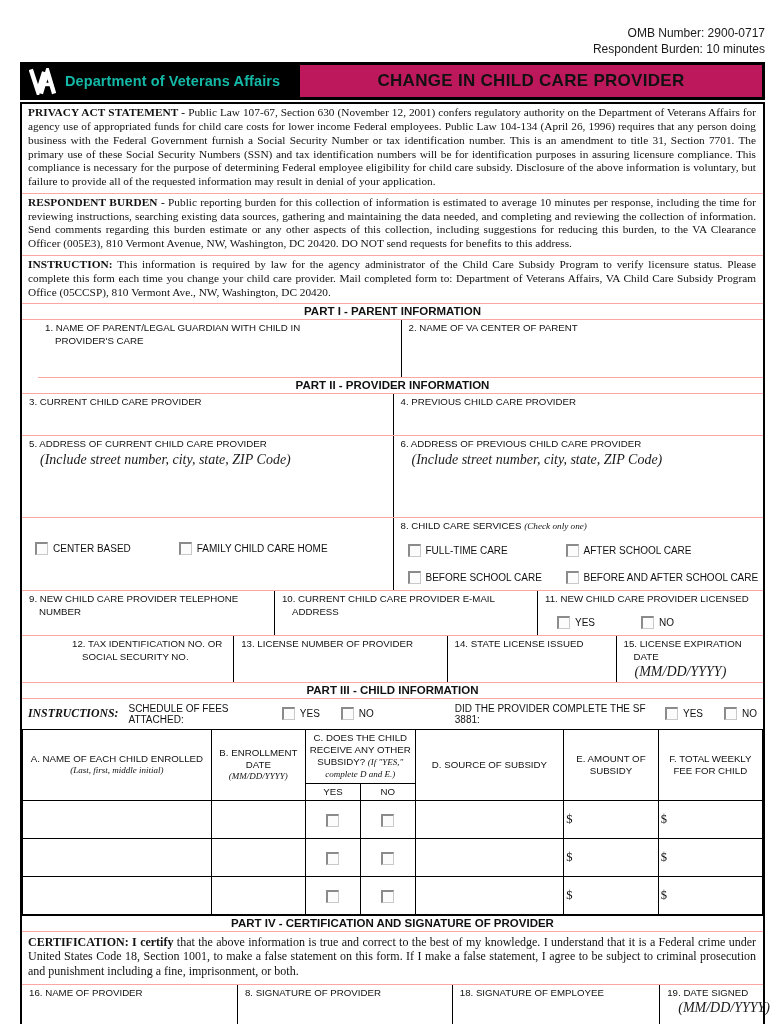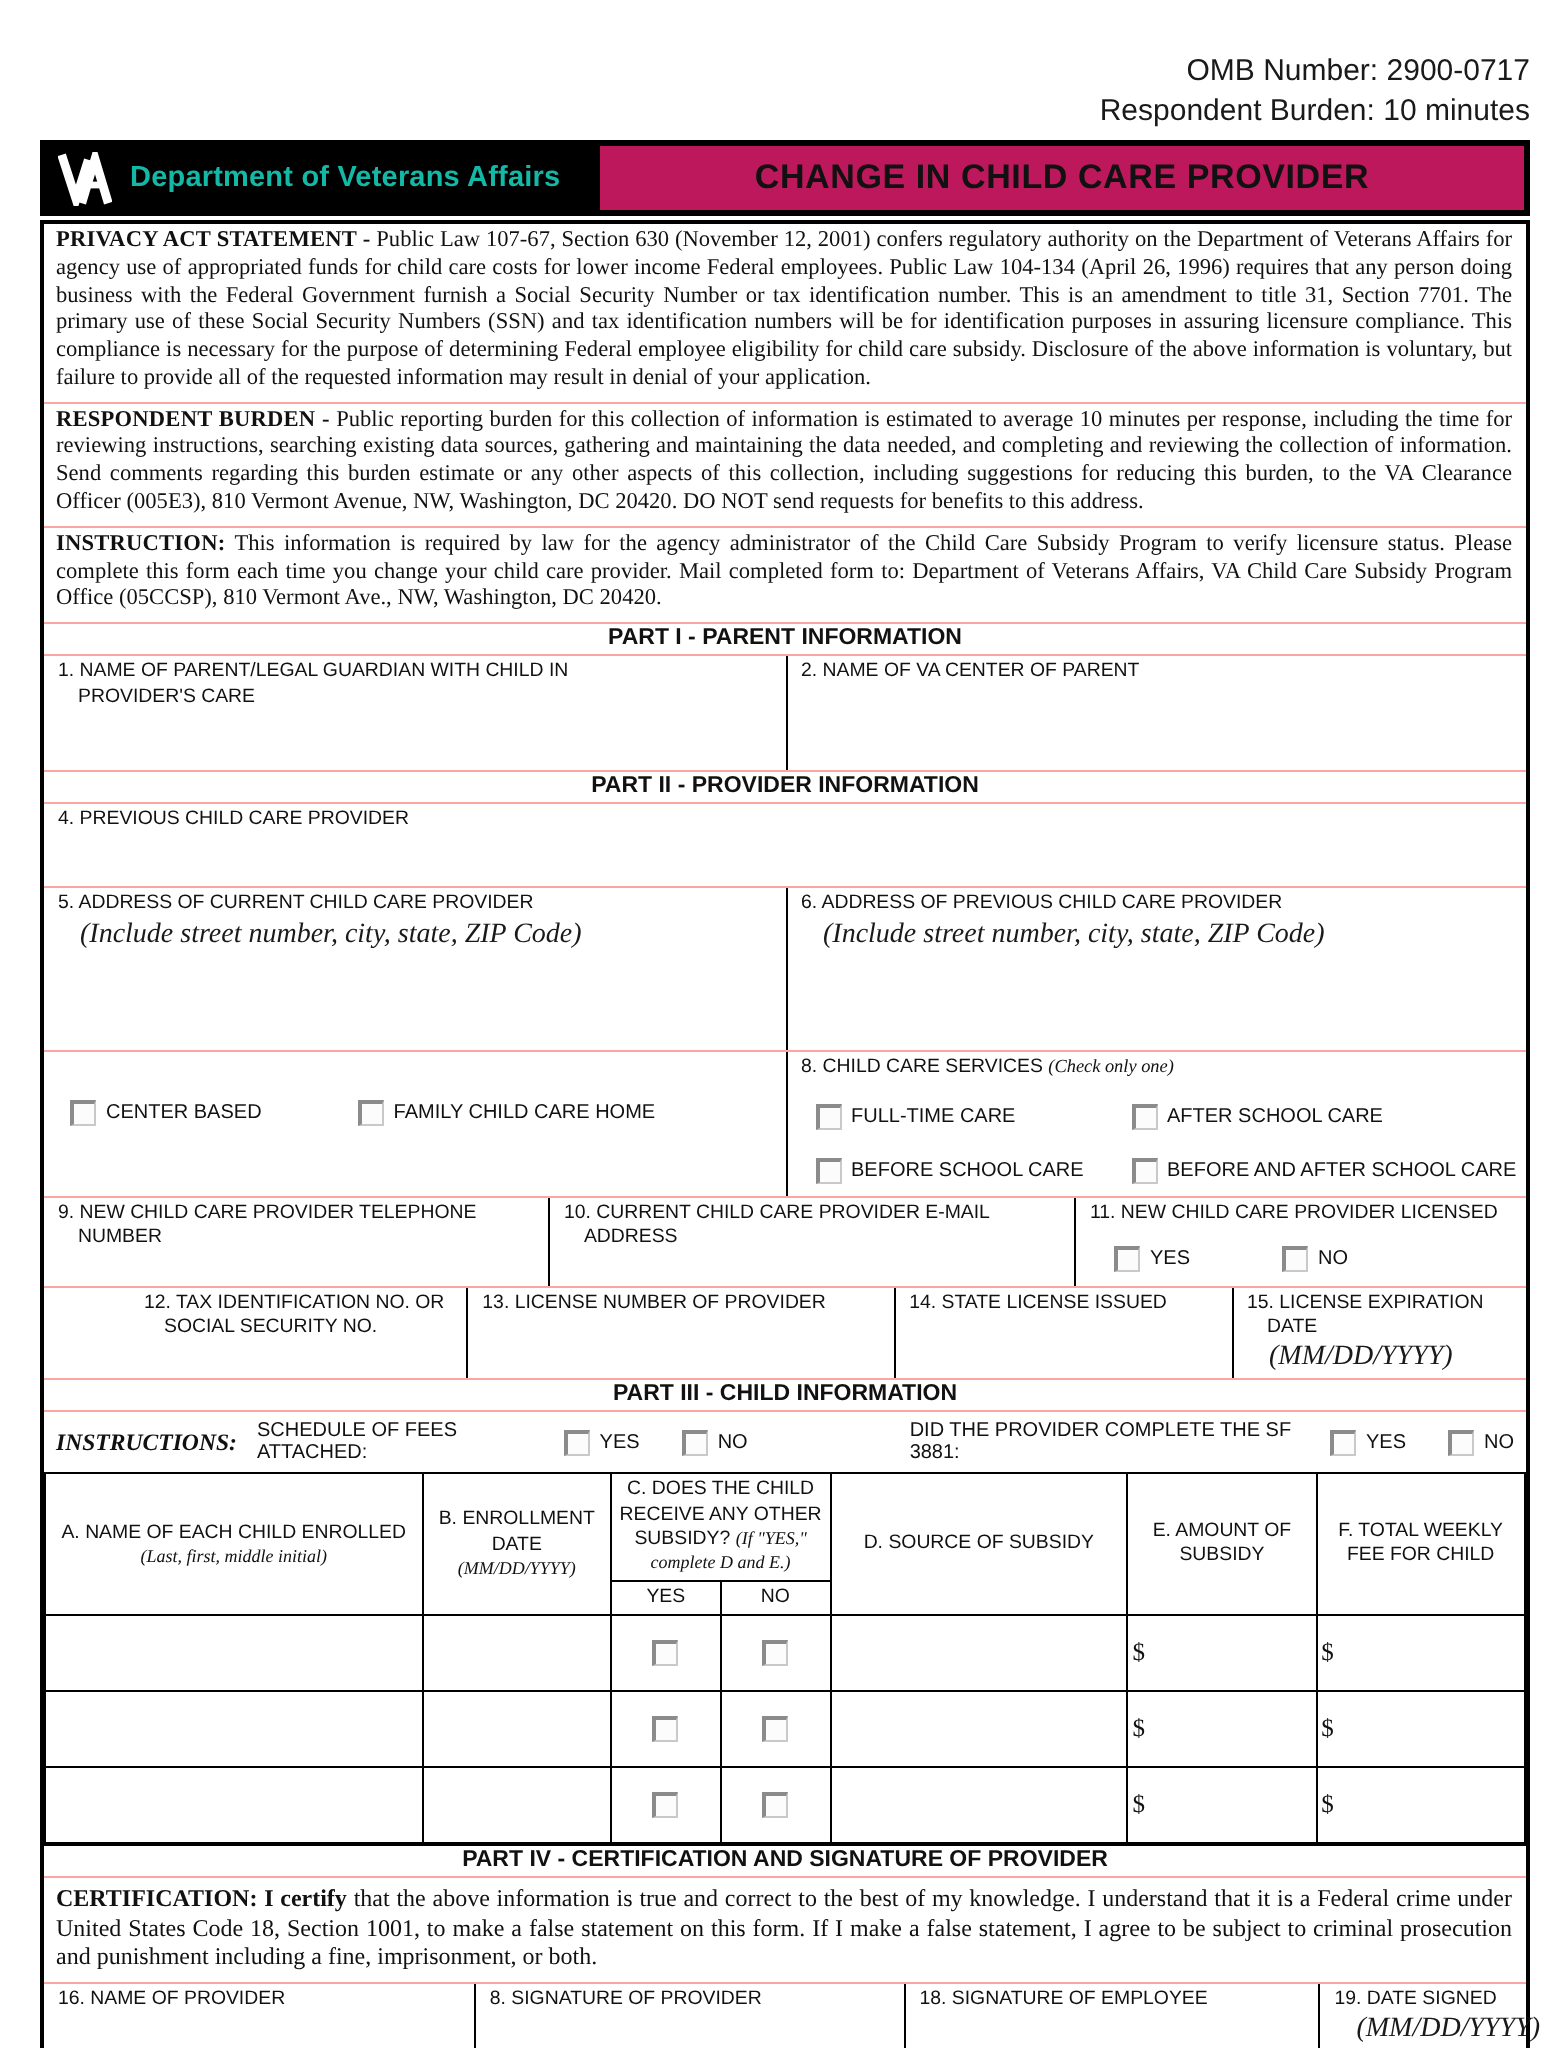--- a/index.html
+++ b/index.html
@@ -8,21 +8,21 @@
     width: 780px; height: 1024px;
     background: #ffffff;
     color: #111111;
     font-family: "Liberation Sans", sans-serif;
     position: relative;
     overflow: hidden;
   }
   .page { padding: 26px 15px 0 20px; }
 
   
-  .omb { text-align: right; font-size: 15px; line-height: 1.3; color: #1a1a1a; }
+  .omb { text-align: right; font-size: 12px; line-height: 1.3; color: #1a1a1a; }
 
   
   .header-row { display: flex; margin-top: 5px; height: 38px; }
   .va-bar {
     background: #000; color: #14b8a6; flex: 0 0 277px;
     display: flex; align-items: center; gap: 9px; padding-left: 9px;
   }
   .va-logo { flex: 0 0 auto; display: block; }
   .agency { font-size: 14.5px; font-weight: bold; letter-spacing: 0.1px; }
   .title-box {
@@ -48,21 +48,21 @@
 
   .frow { display: flex; align-items: stretch; }
   .cell { padding: 2px 5px; position: relative; }
   .cell + .cell { border-left: 1.5px solid #000; }
   .label { font-size: 9.7px; line-height: 1.28; padding-left: 12px; text-indent: -10px; }
   .note {
     font-family: "Liberation Serif", serif; font-style: italic;
     font-size: 14px; margin: 1px 0 0 13px; color: #1a1a1a;
   }
   .w50 { width: 50%; }
-  .mh58 { min-height: 58px; } .mh42 { min-height: 42px; } .mh82 { min-height: 82px; }
+  .mh58 { min-height: 58px; margin-left: 16px; } .mh42 { min-height: 42px; } .mh82 { min-height: 82px; }
   .mh66 { min-height: 66px; } .mh45 { min-height: 45px; } .mh46 { min-height: 46px; }
 
   .c9 { width: 34%; } .c10 { width: 35.5%; } .c11 { width: 30.5%; }
   .c12 { width: 28.5%; padding-left: 48px; } .c13 { width: 28.8%; } .c14 { width: 22.8%; } .c15 { width: 19.9%; }
   .c16 { width: 29%; } .c17 { width: 29%; } .c18 { width: 28%; } .c19 { width: 14%; }
 
   
   .cb {
     display: inline-block; width: 13px; height: 13px; background: #fcfcfc;
     border: 1px solid #c9c9c9; border-top: 2px solid #8b8b8b; border-left: 2px solid #8b8b8b;
@@ -146,20 +146,23 @@
         <div class="label" style="max-width:300px;">1. NAME OF PARENT/LEGAL GUARDIAN WITH CHILD IN PROVIDER'S CARE</div>
       </div>
       <div class="cell w50">
         <div class="label">2. NAME OF VA CENTER OF PARENT</div>
       </div>
     </div>
 
     <div class="part-title bb">PART II - PROVIDER INFORMATION</div>
 
     <div class="frow bb mh42">
+      <div class="cell w50">
+        <div class="label">3. CURRENT CHILD CARE PROVIDER</div>
+      </div>
       <div class="cell w50">
         <div class="label">4. PREVIOUS CHILD CARE PROVIDER</div>
       </div>
     </div>
 
     <div class="frow bb mh82">
       <div class="cell w50">
         <div class="label">5. ADDRESS OF CURRENT CHILD CARE PROVIDER</div>
         <div class="note">(Include street number, city, state, ZIP Code)</div>
       </div>

